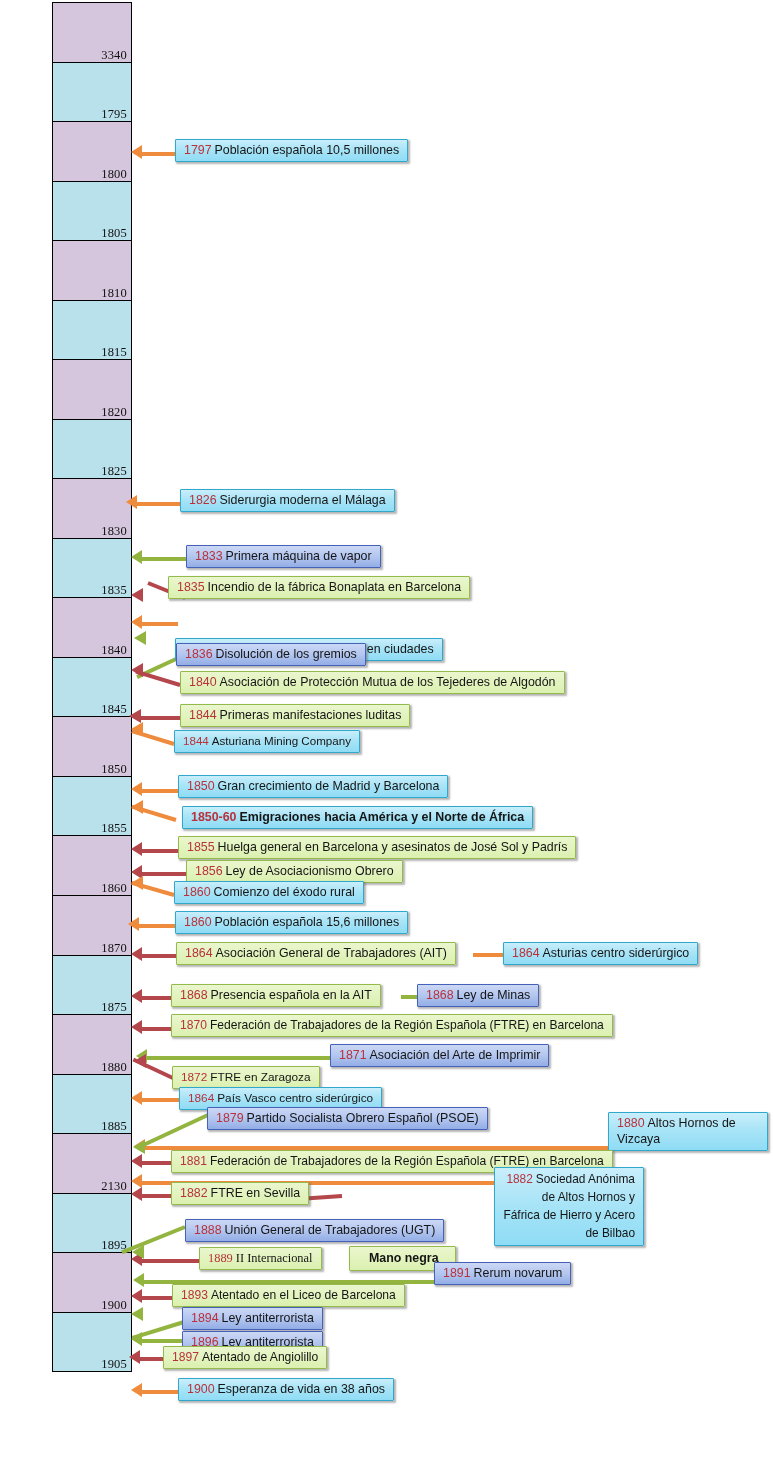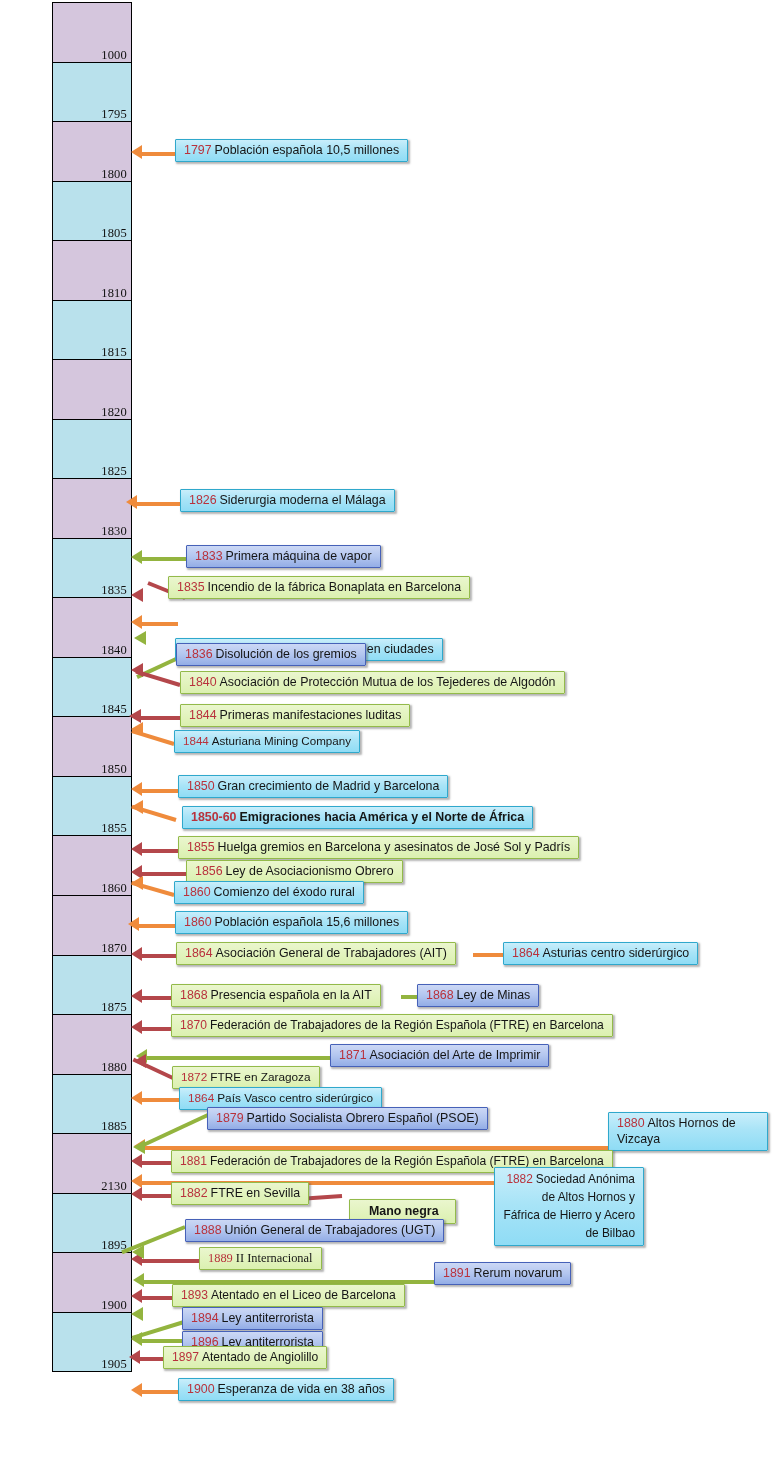--- a/index.html
+++ b/index.html
@@ -104,21 +104,21 @@
   .link.c-green{background:#93b43f;}
   .link.c-red{background:#b4474b;}
 </style>
 </head>
 <body>
 
 <div id="canvas">
 
   <div id="scale">
       <div class="band purple" style="height: 60.54px;">
-        <span class="yr">1000</span>
+        <span class="yr">3340</span>
       </div>
       <div class="band blue" style="height: 60.54px;">
         <span class="yr">1795</span>
       </div>
       <div class="band purple" style="height: 60.54px;">
         <span class="yr">1800</span>
       </div>
       <div class="band blue" style="height: 60.54px;">
         <span class="yr">1805</span>
       </div>
@@ -379,21 +379,21 @@
 
     <div class="ev cy" style="left:178px; top:775px;">
       <span class="y">1850</span><span>Gran crecimiento de Madrid y Barcelona</span>
     </div>
 
     <div class="ev cy" style="left:182px; top:806px;font-weight:bold;">
       <span class="y">1850-60</span><span>Emigraciones hacia América y el Norte de África</span>
     </div>
 
     <div class="ev gr" style="left:178px; top:836px;">
-      <span class="y">1855</span><span>Huelga gremios en Barcelona y asesinatos de José Sol y Padrís</span>
+      <span class="y">1855</span><span>Huelga general en Barcelona y asesinatos de José Sol y Padrís</span>
     </div>
 
     <div class="ev gr" style="left:186px; top:860px;">
       <span class="y">1856</span><span>Ley de Asociacionismo Obrero</span>
     </div>
 
     <div class="ev cy" style="left:174px; top:881px;">
       <span class="y">1860</span><span>Comienzo del éxodo rural</span>
     </div>
 
@@ -442,21 +442,21 @@
     </div>
 
     <div class="ev gr" style="left:171px; top:1150px; font-size:12.1px;">
       <span class="y">1881</span><span>Federación de Trabajadores de la Región Española  (FTRE) en Barcelona</span>
     </div>
 
     <div class="ev gr" style="left:171px; top:1182px;">
       <span class="y">1882</span><span>FTRE en Sevilla</span>
     </div>
 
-    <div class="ev gr bold" style="left:349px; top:1199px; padding:3px 16px 4px 16px;">
+    <div class="ev gr bold" style="left:349px; top:1246px; padding:3px 16px 4px 16px;">
       <span class="y"></span><span>Mano negra</span>
     </div>
 
     <div class="ev cy multiline" style="left:494px; top:1167px; width:150px; font-size:11.9px; line-height:18px;text-align:right;">
       <span class="y">1882</span><span>Sociedad Anónima de Altos Hornos y Fáfrica de Hierro y Acero de Bilbao</span>
     </div>
 
     <div class="ev bl" style="left:185px; top:1219px;">
       <span class="y">1888</span><span>Unión General de Trabajadores (UGT)</span>
     </div>

